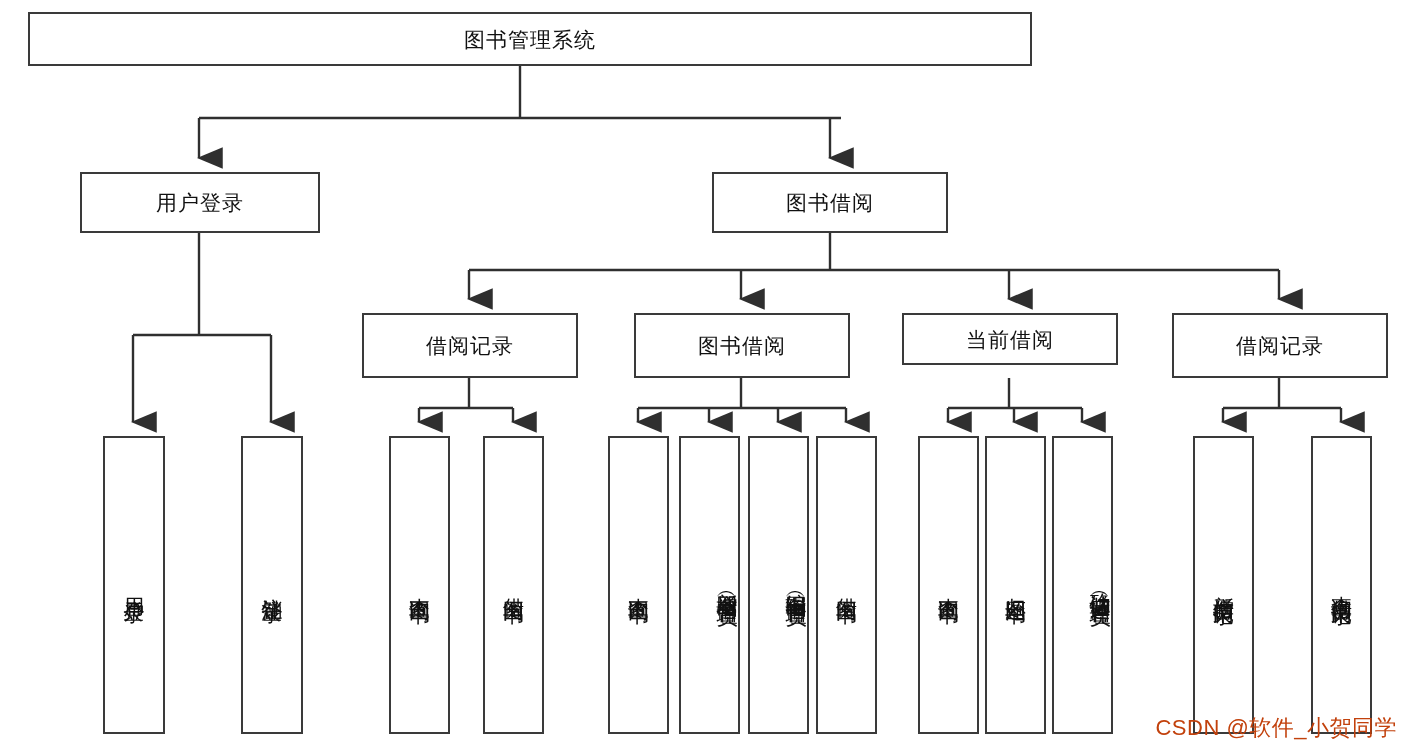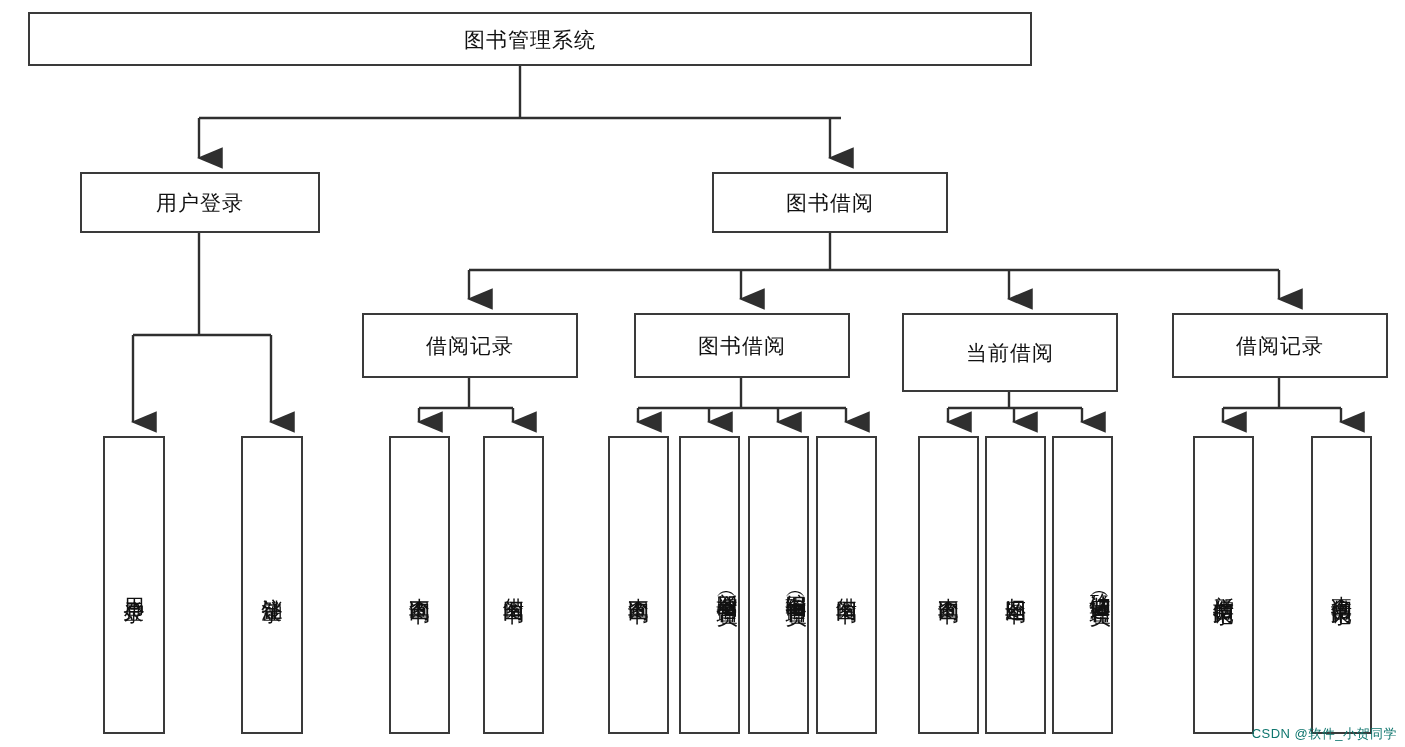--- a/index.html
+++ b/index.html
@@ -47,22 +47,22 @@
     text-orientation:upright;
     display:block;
     white-space:nowrap;
   }
   .node.vert.centerv{align-items:center;}
 
   #watermark{
     position:absolute;
     right:8px;
     bottom:4px;
-    font-size:13px;
-    color:#0f766e;
+    font-size:22px;
+    color:#c2410c;
     z-index:3;
     white-space:nowrap;
     letter-spacing:0.5px;
   }
 </style>
 </head>
 <body>
 
 <div id="canvas">
 
@@ -126,21 +126,21 @@
   <div class="node horiz" style="left:712px;top:172px;width:236px;height:61px;">
     <span>图书借阅</span>
   </div>
 
   <div class="node horiz" style="left:362px;top:313px;width:216px;height:65px;">
     <span>借阅记录</span>
   </div>
   <div class="node horiz" style="left:634px;top:313px;width:216px;height:65px;">
     <span>图书借阅</span>
   </div>
-  <div class="node horiz" style="left:902px;top:313px;width:216px;height:79px;">
+  <div class="node horiz" style="left:902px;top:313px;width:216px;height:52px;">
     <span>当前借阅</span>
   </div>
   <div class="node horiz" style="left:1172px;top:313px;width:216px;height:65px;">
     <span>借阅记录</span>
   </div>
 
   <div class="node vert centerv" style="left:103px;top:436px;width:62px;height:298px;">
     <span class="vtext">用户登录</span>
   </div>
   <div class="node vert centerv" style="left:241px;top:436px;width:62px;height:298px;">

